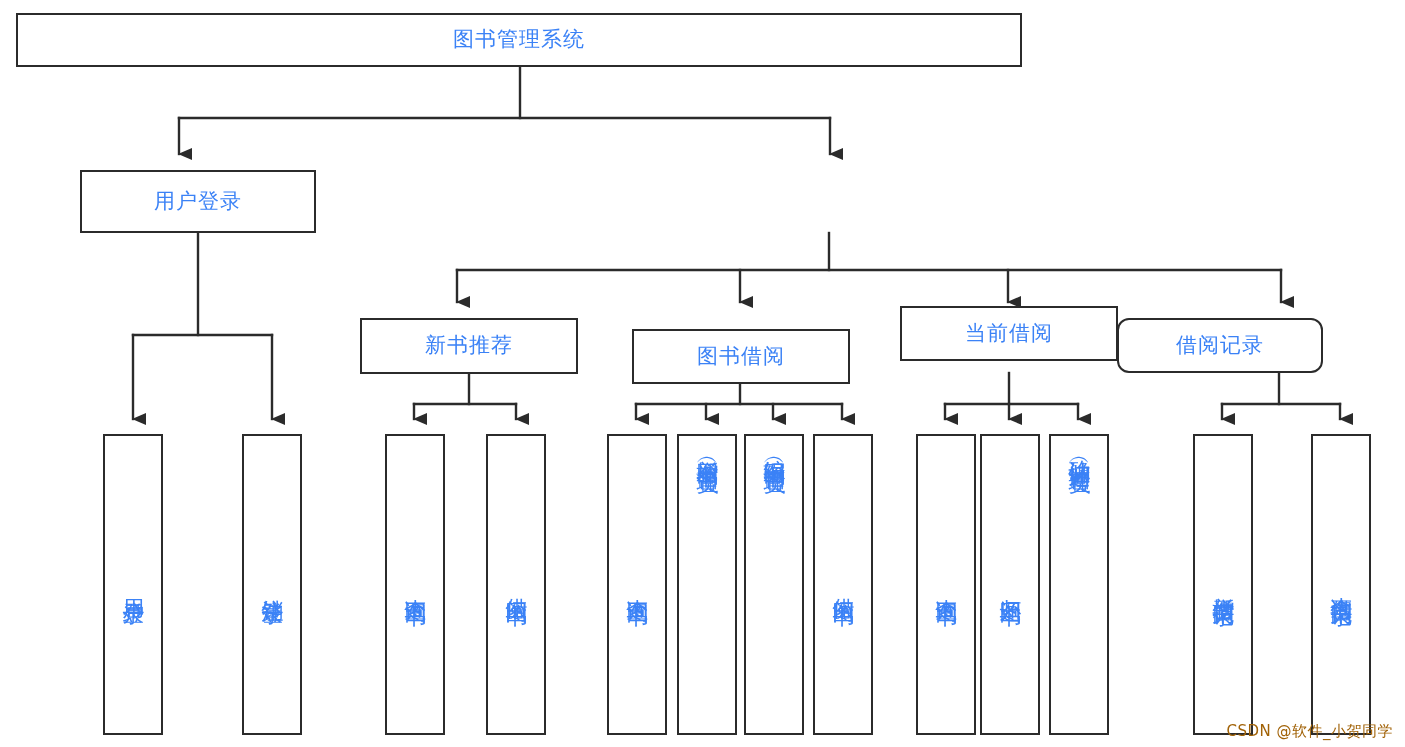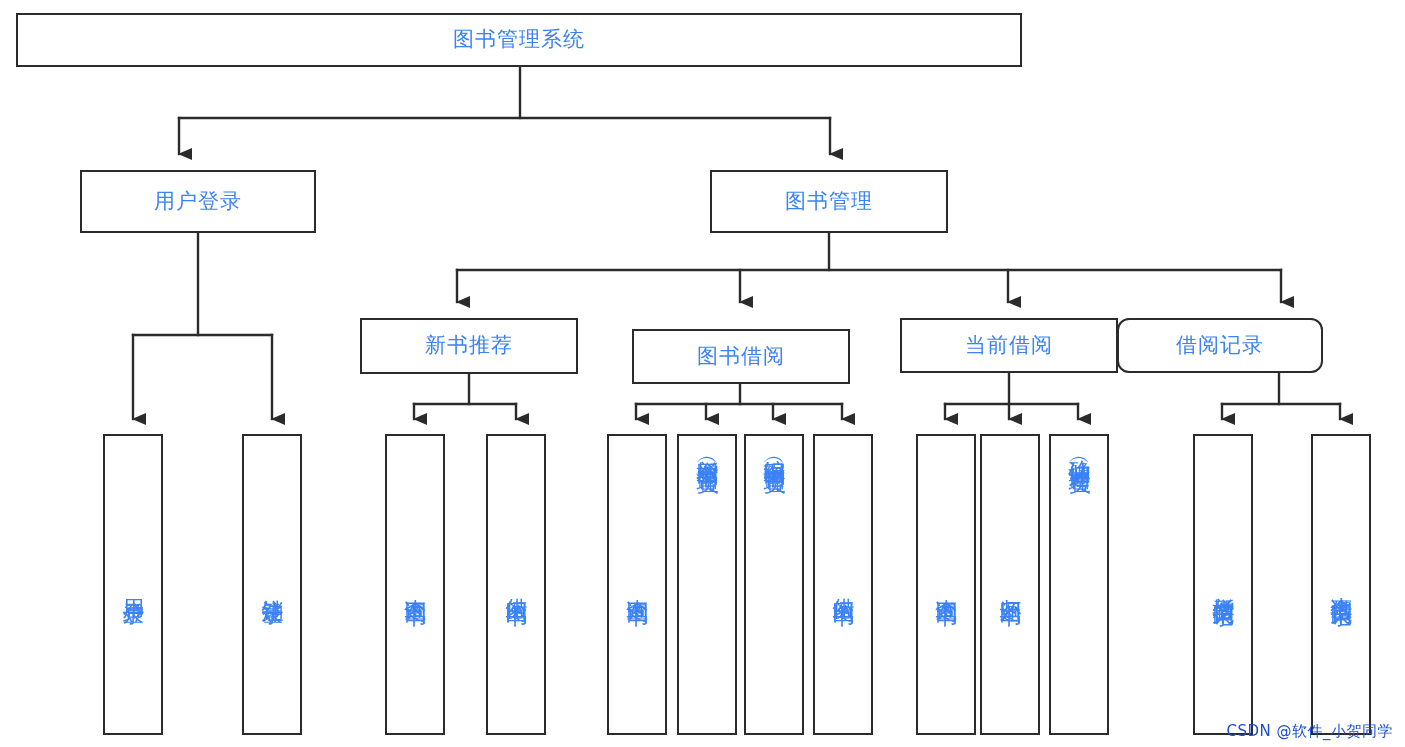--- a/index.html
+++ b/index.html
@@ -56,21 +56,21 @@
   }
   .node-v.vcenter {
     align-items: center;
     padding-top: 0;
   }
   #watermark {
     position: absolute;
     right: 12px;
     bottom: 6px;
     font-size: 15px;
-    color: #1d4ed8;
+    color: #a16207;
     letter-spacing: 0.5px;
     white-space: nowrap;
   }
 </style>
 </head>
 <body>
 
 <div id="canvas">
 
   <svg id="wires" viewBox="0 0 1405 747" xmlns="http://www.w3.org/2000/svg">
@@ -124,31 +124,28 @@
     </g>
   </svg>
 
   <div class="node node-h" style="left:16px; top:13px; width:1006px; height:54px;">
     <span class="label">图书管理系统</span>
   </div>
 
   <div class="node node-h" style="left:80px; top:170px; width:236px; height:63px;">
     <span class="label">用户登录</span>
   </div>
-  <div class="node node-h" style="left:710px; top:170px; width:238px; height:63px;">
-    <span class="label">图书管理</span>
-  </div>
 
   <div class="node node-h" style="left:360px; top:318px; width:218px; height:56px;">
     <span class="label">新书推荐</span>
   </div>
   <div class="node node-h" style="left:632px; top:318px; width:218px; height:55px;margin-top:11px;">
     <span class="label">图书借阅</span>
   </div>
-  <div class="node node-h" style="left:900px; top:318px; width:218px; height:55px;">
+  <div class="node node-h" style="left:900px; top:306px; width:218px; height:55px;">
     <span class="label">当前借阅</span>
   </div>
   <div class="node node-h" style="left:1117px; top:318px; width:206px; height:55px;border-radius:12px;">
     <span class="label">借阅记录</span>
   </div>
 
   <div class="node node-v vcenter" style="left:103px; top:434px; width:60px; height:301px;">
     <span class="label">用户登录</span>
   </div>
   <div class="node node-v vcenter" style="left:242px; top:434px; width:60px; height:301px;">

